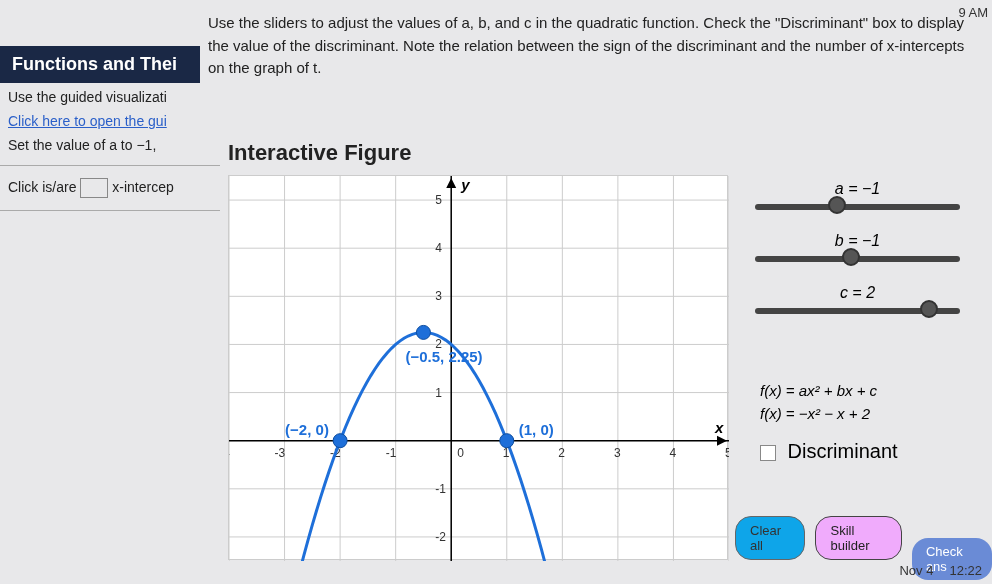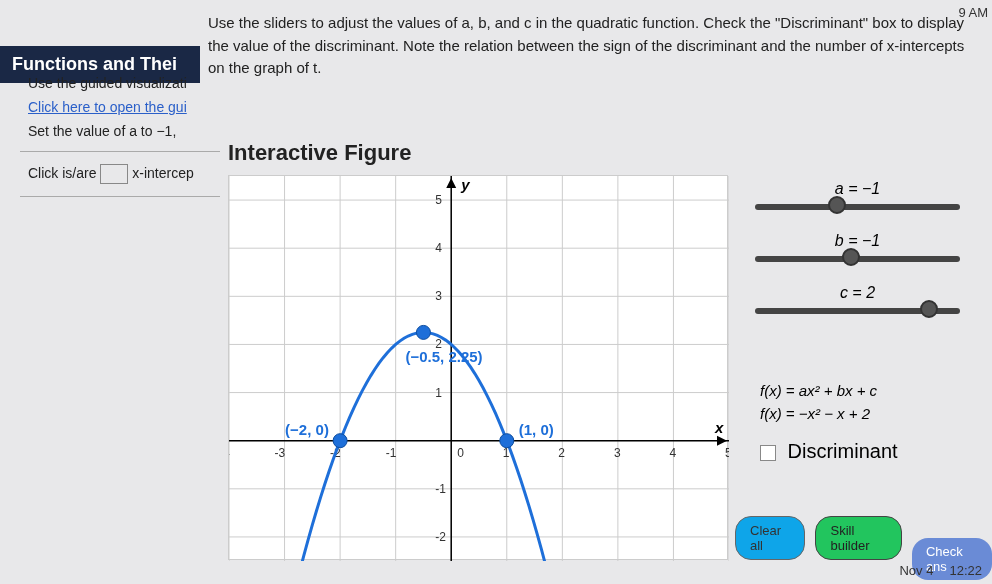--- a/index.html
+++ b/index.html
@@ -34,26 +34,25 @@
       position: absolute;
       top: 12px;
       left: 208px;
       right: 20px;
       font-size: 15px;
       line-height: 1.5;
       color: #222;
     }
     .left-panel {
       position: absolute;
-      top: 71px;
+      top: 85px;
       left: 0;
       width: 220px;
       font-size: 14px;
       color: #222;
-      padding-left: 20px;
     }
     .left-panel .row { padding: 4px 8px; }
     .link-text { color: #2a5fc9; text-decoration: underline; cursor: pointer; }
     .rule { border-top: 1px solid #aaa; margin: 8px 0; }
     .intercept-input {
       width: 28px; height: 20px; border: 1px solid #888; display: inline-block; vertical-align: middle;
     }
     .figure-title {
       position: absolute;
       top: 140px;
@@ -111,21 +110,21 @@
       gap: 10px;
       align-items: center;
     }
     .btn {
       border-radius: 16px;
       padding: 6px 14px;
       font-size: 13px;
       cursor: pointer;
     }
     .btn-outline { background: #0ea5e9; border: 1px solid #666; color: #333; }
-    .btn-outline2 { background: #22c55e; border: 1.5px solid #444; color: #222; font-weight: 500; }
+    .btn-outline2 { background: #f0abfc; border: 1.5px solid #444; color: #222; font-weight: 500; }
     .btn-primary { background: #6a8bd6; color: #fff; border: none; margin-top: 43px; }
     .footer-time {
       position: absolute;
       bottom: 6px;
       right: 10px;
       font-size: 13px;
       color: #333;
       display: flex;
       gap: 16px;
     }

